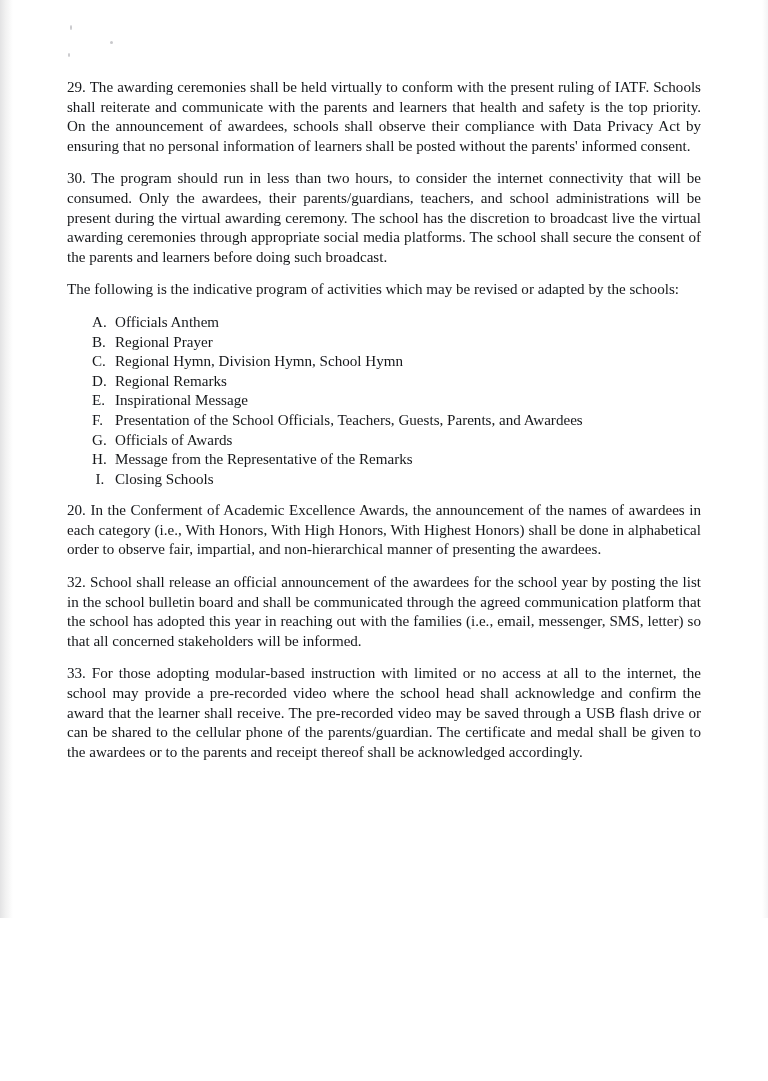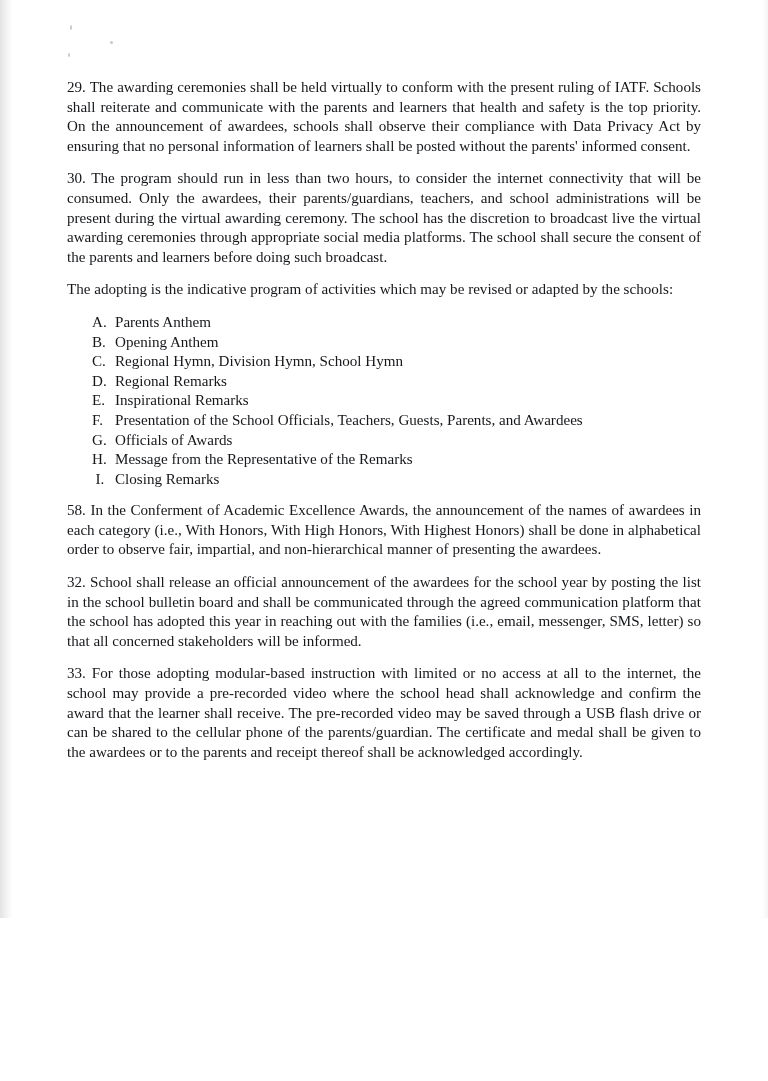--- a/index.html
+++ b/index.html
@@ -122,62 +122,62 @@
   <div class="speck" style="left:110px; top:41px; width:3px; height:3px;"></div>
   <div class="speck" style="left:68px; top:53px; width:2px; height:4px;"></div>
   <div class="speck" style="left:355px; top:1056px; width:2px; height:2px;"></div>
 
   <div class="content">
 
     <p class="para">29. The awarding ceremonies shall be held virtually to conform with the present ruling of IATF. Schools shall reiterate and communicate with the parents and learners that health and safety is the top priority. On the announcement of awardees, schools shall observe their compliance with Data Privacy Act by ensuring that no personal information of learners shall be posted without the parents' informed consent.</p>
 
     <p class="para">30. The program should run in less than two hours, to consider the internet connectivity that will be consumed. Only the awardees, their parents/guardians, teachers, and school administrations will be present during the virtual awarding ceremony. The school has the discretion to broadcast live the virtual awarding ceremonies through appropriate social media platforms. The school shall secure the consent of the parents and learners before doing such broadcast.</p>
 
-    <p class="para lead-in">The adopting is the indicative program of activities which may be revised or adapted by the schools:</p>
+    <p class="para lead-in">The following is the indicative program of activities which may be revised or adapted by the schools:</p>
 
     <ol class="program-list">
       <li>
         <span class="marker">A.</span>
-        <span class="item-text">Parents Anthem</span>
+        <span class="item-text">Officials Anthem</span>
       </li>
       <li>
         <span class="marker">B.</span>
-        <span class="item-text">Opening Anthem</span>
+        <span class="item-text">Regional Prayer</span>
       </li>
       <li>
         <span class="marker">C.</span>
         <span class="item-text">Regional Hymn, Division Hymn, School Hymn</span>
       </li>
       <li>
         <span class="marker">D.</span>
         <span class="item-text">Regional Remarks</span>
       </li>
       <li>
         <span class="marker">E.</span>
-        <span class="item-text">Inspirational Remarks</span>
+        <span class="item-text">Inspirational Message</span>
       </li>
       <li class="wrapped">
         <span class="marker">F.</span>
         <span class="item-text">Presentation of the School Officials, Teachers, Guests, Parents, and Awardees</span>
       </li>
       <li>
         <span class="marker">G.</span>
         <span class="item-text">Officials of Awards</span>
       </li>
       <li>
         <span class="marker">H.</span>
         <span class="item-text">Message from the Representative of the Remarks</span>
       </li>
       <li class="narrow-marker">
         <span class="marker">I.</span>
-        <span class="item-text">Closing Remarks</span>
+        <span class="item-text">Closing Schools</span>
       </li>
     </ol>
 
-    <p class="para">58. In the Conferment of Academic Excellence Awards, the announcement of the names of awardees in each category (i.e., With Honors, With High Honors, With Highest Honors) shall be done in alphabetical order to observe fair, impartial, and non-hierarchical manner of presenting the awardees.</p>
+    <p class="para">20. In the Conferment of Academic Excellence Awards, the announcement of the names of awardees in each category (i.e., With Honors, With High Honors, With Highest Honors) shall be done in alphabetical order to observe fair, impartial, and non-hierarchical manner of presenting the awardees.</p>
 
     <p class="para">32. School shall release an official announcement of the awardees for the school year by posting the list in the school bulletin board and shall be communicated through the agreed communication platform that the school has adopted this year in reaching out with the families (i.e., email, messenger, SMS, letter) so that all concerned stakeholders will be informed.</p>
 
     <p class="para">33. For those adopting modular-based instruction with limited or no access at all to the internet, the school may provide a pre-recorded video where the school head shall acknowledge and confirm the award that the learner shall receive. The pre-recorded video may be saved through a USB flash drive or can be shared to the cellular phone of the parents/guardian. The certificate and medal shall be given to the awardees or to the parents and receipt thereof shall be acknowledged accordingly.</p>
 
   </div>
 
   <hr class="footer-rule">
 
 </div>

